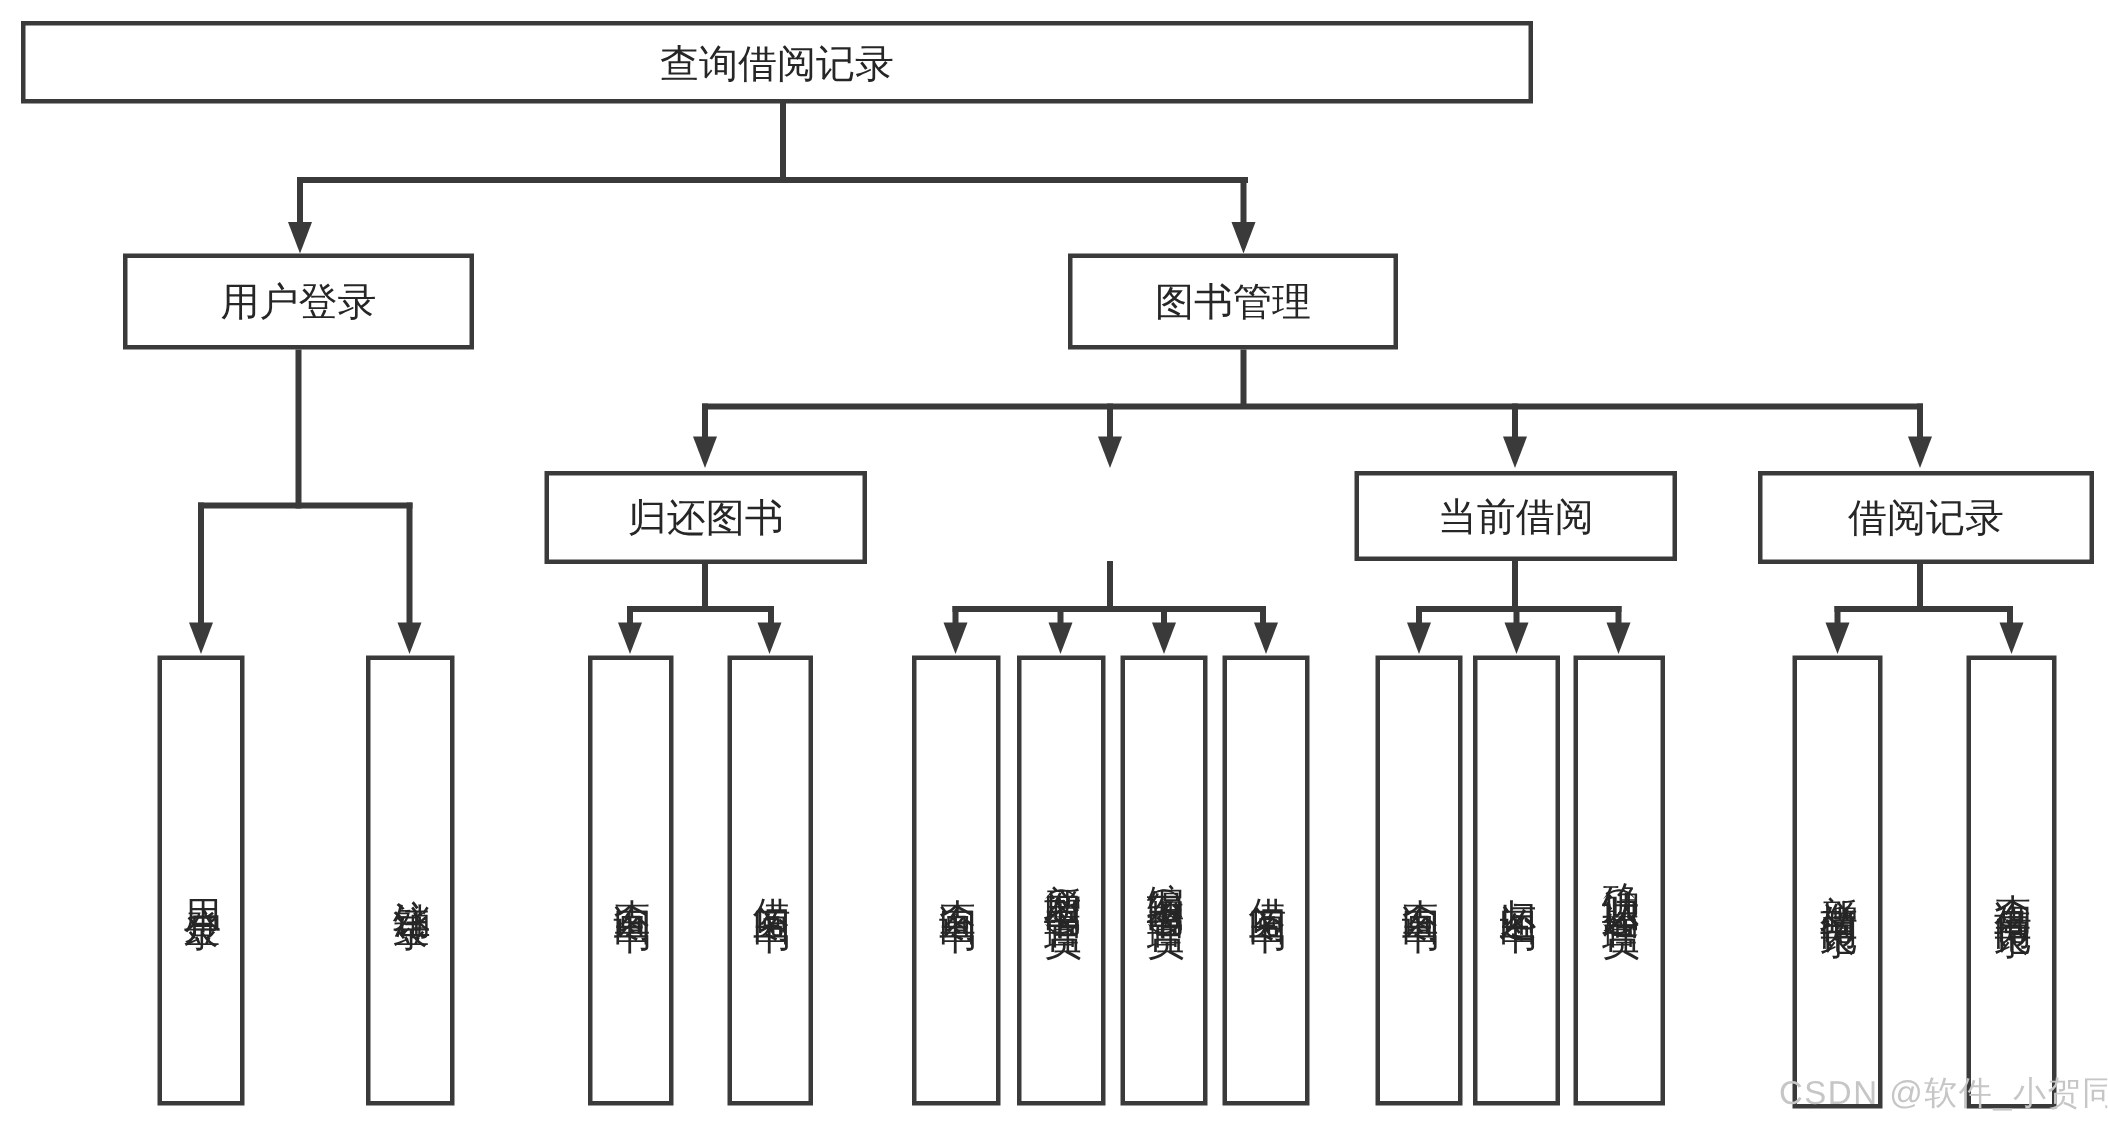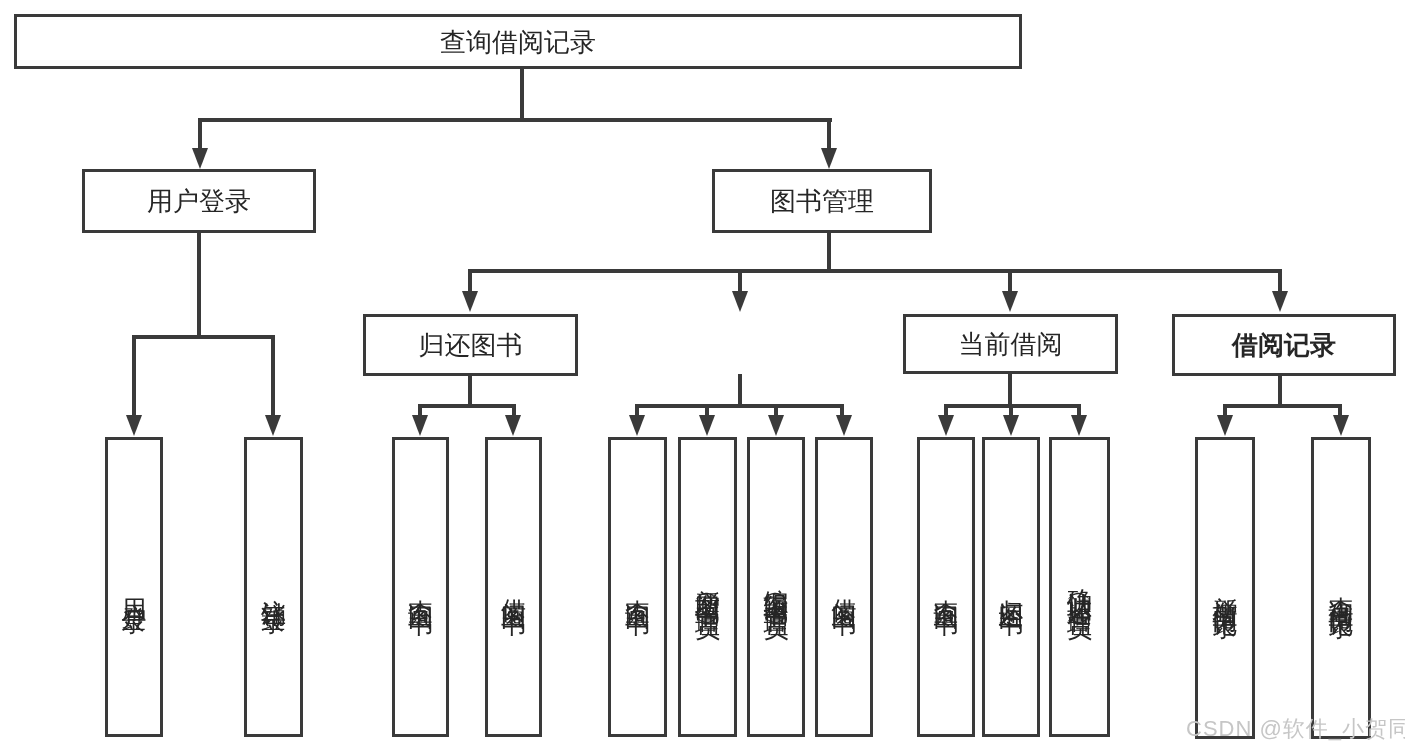--- a/index.html
+++ b/index.html
@@ -80,21 +80,21 @@
   <div class="arrow" style="left:462px;top:291px;"></div>
   <div class="vl" style="left:738px;top:269px;height:23px;"></div>
   <div class="arrow" style="left:732px;top:291px;"></div>
   <div class="vl" style="left:1008px;top:269px;height:23px;"></div>
   <div class="arrow" style="left:1002px;top:291px;"></div>
   <div class="vl" style="left:1278px;top:269px;height:23px;"></div>
   <div class="arrow" style="left:1272px;top:291px;"></div>
 
   <div class="bx" style="left:363px;top:314px;width:215px;height:62px;">归还图书</div>
   <div class="bx" style="left:903px;top:314px;width:215px;height:60px;">当前借阅</div>
-  <div class="bx" style="left:1172px;top:314px;width:224px;height:62px;font-weight:bold;">借阅记录</div>
+  <div class="bx" style="left:1172px;top:314px;width:224px;height:62px;">借阅记录</div>
 
   <div class="vl" style="left:468px;top:374px;height:34px;"></div>
   <div class="hl" style="left:418px;top:404px;width:98px;"></div>
   <div class="vl" style="left:418px;top:404px;height:13px;"></div>
   <div class="arrow" style="left:412px;top:415px;"></div>
   <div class="vl" style="left:512px;top:404px;height:13px;"></div>
   <div class="arrow" style="left:505px;top:415px;"></div>
 
   <div class="vl" style="left:738px;top:374px;height:34px;"></div>
   <div class="hl" style="left:635px;top:404px;width:209px;"></div>

